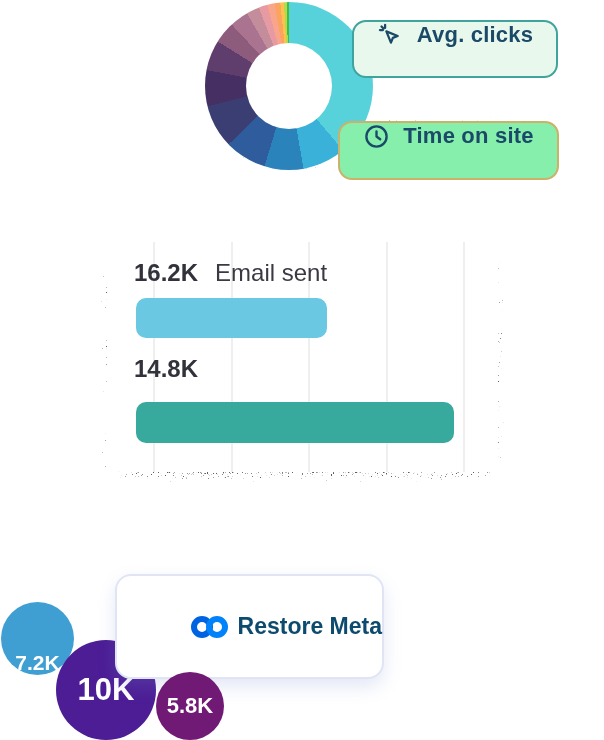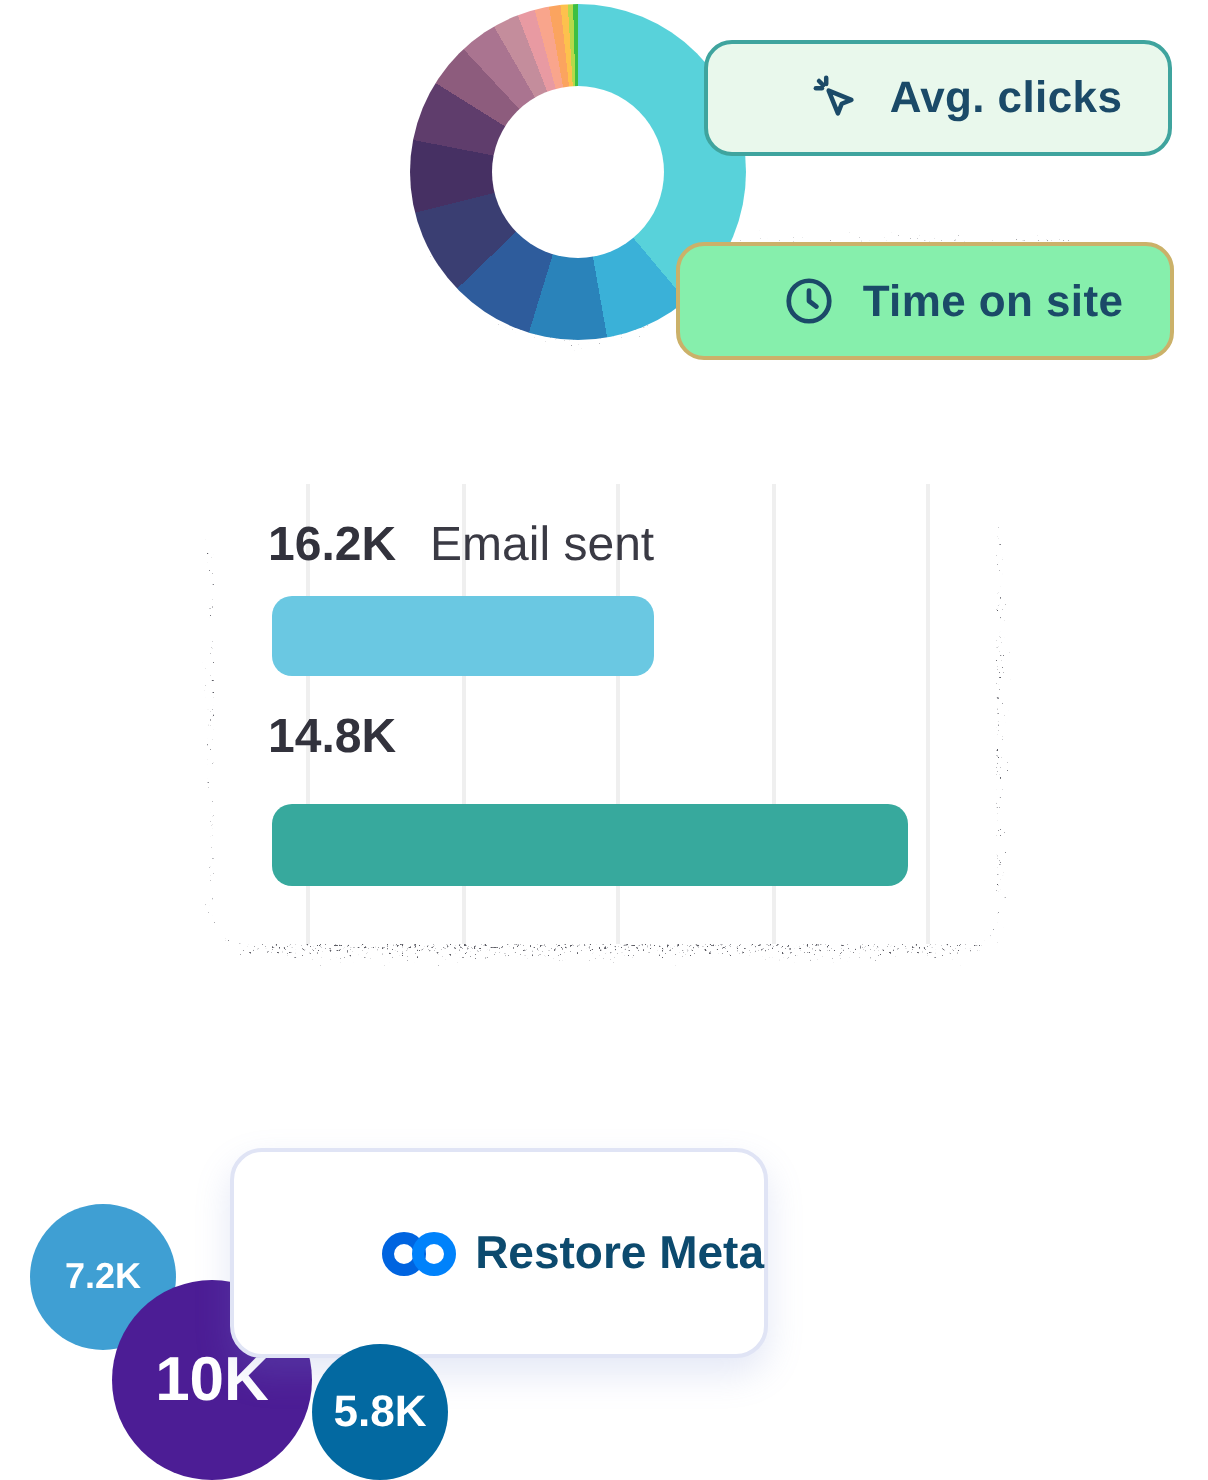--- a/index.html
+++ b/index.html
@@ -11,22 +11,22 @@
   .layer{position:absolute;inset:0;}
   #grain-layer{z-index:0;pointer-events:none;}
 
   
   .donut{position:absolute;left:205px;top:2px;width:168px;height:168px;z-index:1;}
   .donut-ring{position:absolute;inset:0;border-radius:50%;}
   .donut-hole{position:absolute;left:41px;top:41px;width:86px;height:86px;border-radius:50%;background:#ffffff;}
 
   
   .badge{
-    position:absolute;z-index:2;display:flex;align-items:center;justify-content:center;gap:13px;
-    border:2px solid;border-radius:14px;font-weight:bold;font-size:22px;letter-spacing:.2px;padding-left:28px;
+    position:absolute;z-index:2;display:flex;align-items:flex-start;justify-content:center;gap:13px;
+    border:2px solid;border-radius:14px;font-weight:bold;font-size:22px;letter-spacing:.2px;
   }
   #badge-avg-clicks{left:352px;top:20px;width:202px;height:54px;}
   #badge-time-on-site{left:338px;top:103px;width:217px;height:55px;}
   .badge svg{flex:0 0 auto;}
 
   
   .bar-card{
     position:absolute;left:107px;top:242px;width:391px;height:230px;z-index:1;
     background:#ffffff;border-radius:14px;
   }
@@ -41,21 +41,21 @@
   #bar-fill-0{top:56px;height:40px;}
   #bar-fill-1{top:160px;height:41px;}
   #bar-label-0{top:17px;}
   #bar-label-1{top:113px;}
 
   
   .bubble{
     position:absolute;border-radius:50%;display:flex;align-items:center;justify-content:center;
     color:#ffffff;font-weight:bold;
   }
-  #bubble-0{left:15px;top:602px;width:73px;height:73px;font-size:18px;z-index:1;}
+  #bubble-0{left:1px;top:602px;width:73px;height:73px;font-size:21px;z-index:1;align-items:flex-end;}
   #bubble-1{left:56px;top:640px;width:100px;height:100px;font-size:31px;z-index:2;}
   #bubble-2{left:156px;top:672px;width:68px;height:68px;font-size:22px;z-index:4;}
 
   .meta-card{
     position:absolute;left:115px;top:574px;width:265px;height:101px;z-index:3;
     background:#ffffff;border:2px solid #e0e4f5;border-radius:16px;
     box-shadow:0 8px 18px rgba(120,140,210,.20);
     display:flex;flex-direction:column;align-items:center;justify-content:center;gap:2px;
     color:#2d4759;font-weight:bold;font-size:23px;line-height:33px;
   }
@@ -135,21 +135,21 @@
   </div>
   <div class="bar-fill" id="bar-fill-1" style="width: 318px; background: rgb(55, 169, 157);"></div>
 </div>
 
 <div class="bubble" id="bubble-0" style="background: rgb(63, 159, 211);">
   <span>7.2K</span>
 </div>
 <div class="bubble" id="bubble-1" style="background: #4c1d95;">
   <span>10K</span>
 </div>
-<div class="bubble" id="bubble-2" style="background: #0369a1;">
+<div class="bubble" id="bubble-2" style="background: #701a75;">
   <span>5.8K</span>
 </div>
 
 <div class="meta-card" style="color: #0c4a6e; align-items: flex-end;">
   <div class="meta-line1">
     <span class="meta-logo">
       <span class="meta-loop left" id="meta-loop-left" style="border-color: rgb(0, 100, 224);"></span>
       <span class="meta-loop right" id="meta-loop-right" style="border-color: rgb(0, 130, 251);"></span>
     </span>
     <span>Restore Meta</span>

